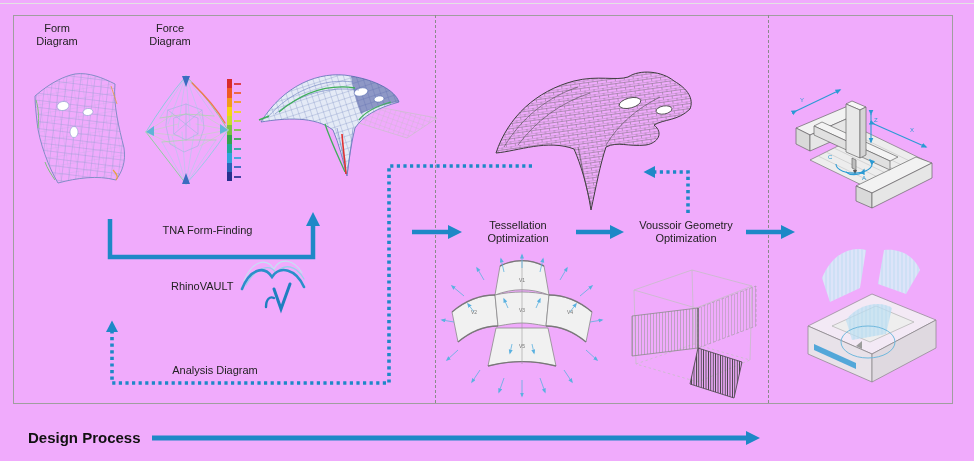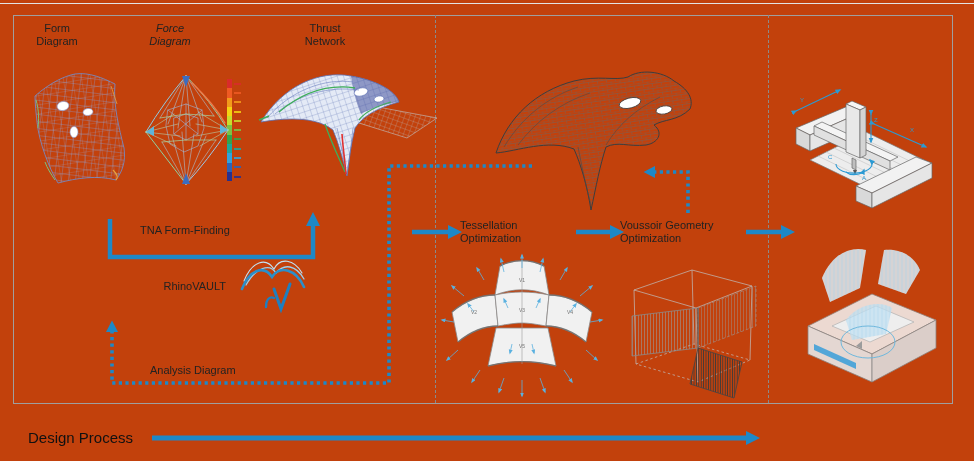--- a/index.html
+++ b/index.html
@@ -1,59 +1,57 @@
 <!DOCTYPE html>
 <html><head>
 <meta charset="utf-8">
 <style>
   html,body{margin:0;padding:0;background:#ffffff;}
   #canvas{
-    position:relative;width:974px;height:461px;background:#c2410c;overflow:hidden;
+    position:relative;width:974px;height:461px;background:#f0abfc;overflow:hidden;
     font-family:"Liberation Sans","DejaVu Sans",sans-serif;color:#1a1a1a;
   }
   .abs{position:absolute;}
   #top-hairline{left:0;top:3px;width:974px;height:1px;background:#e3e3e3;}
   #frame{left:13px;top:15px;width:938px;height:387px;border:1px solid #9f9f9f;}
   .divider{top:15px;height:388px;width:0;border-left:1px dashed #8a8a8a;}
   #divider-1{left:435px;}
   #divider-2{left:768px;}
   .stage-label{
     top:22px;font-size:11px;line-height:13px;text-align:center;white-space:pre-line;color:#222;
   }
   .proc-label{
-    font-size:11px;line-height:13px;white-space:pre-line;color:#222;
+    font-size:11px;line-height:13px;text-align:center;white-space:pre-line;color:#222;
   }
-  #footer-design{left:28px;top:429px;font-size:15px;font-weight:normal;color:#111;}
+  #footer-design{left:28px;top:429px;font-size:15px;font-weight:bold;color:#111;}
   #footer-mat{left:780px;top:429px;font-size:15px;font-weight:bold;color:#111;}
   #force-colorbar{left:227px;top:79px;display:flex;flex-direction:column;}
   #force-colorbar .cbrow{display:flex;align-items:center;height:9.3px;}
   #force-colorbar .cbrow b{display:block;width:5px;height:9.3px;}
   #force-colorbar .cbrow i{display:block;width:7px;height:2px;margin-left:2px;opacity:.85;}
   svg{display:block;}
   svg text{font-family:"Liberation Sans","DejaVu Sans",sans-serif;}
 </style>
 </head>
 <body>
 
 <div id="canvas">
 
   <div class="abs" id="top-hairline"></div>
   <div class="abs" id="frame"></div>
   <div class="abs divider" id="divider-1"></div>
   <div class="abs divider" id="divider-2"></div>
 
   <div class="abs stage-label" style="left:17px;width:80px;">Form
 Diagram</div>
-  <div class="abs stage-label" style="left:130px;width:80px;font-style:italic;">Force
+  <div class="abs stage-label" style="left:130px;width:80px;">Force
 Diagram</div>
-  <div class="abs stage-label" style="left:285px;width:80px;">Thrust
-Network</div>
 
   <div class="abs proc-label" style="left:140px;top:224px;width:135px;">TNA Form-Finding</div>
-  <div class="abs proc-label" style="left:148px;top:280px;width:78px;text-align:right;">RhinoVAULT</div>
+  <div class="abs proc-label" style="left:171px;top:280px;width:78px;text-align:left;">RhinoVAULT</div>
   <div class="abs proc-label" style="left:150px;top:364px;width:130px;">Analysis Diagram</div>
   <div class="abs proc-label" style="left:460px;top:219px;width:116px;">Tessellation
 Optimization</div>
   <div class="abs proc-label" style="left:620px;top:219px;width:132px;">Voussoir Geometry
 Optimization</div>
 
   <div class="abs" id="force-colorbar">
       <div class="cbrow">
         <b style="background: rgb(217, 43, 43);"></b>
         <i style="background: rgb(217, 43, 43);"></i>

